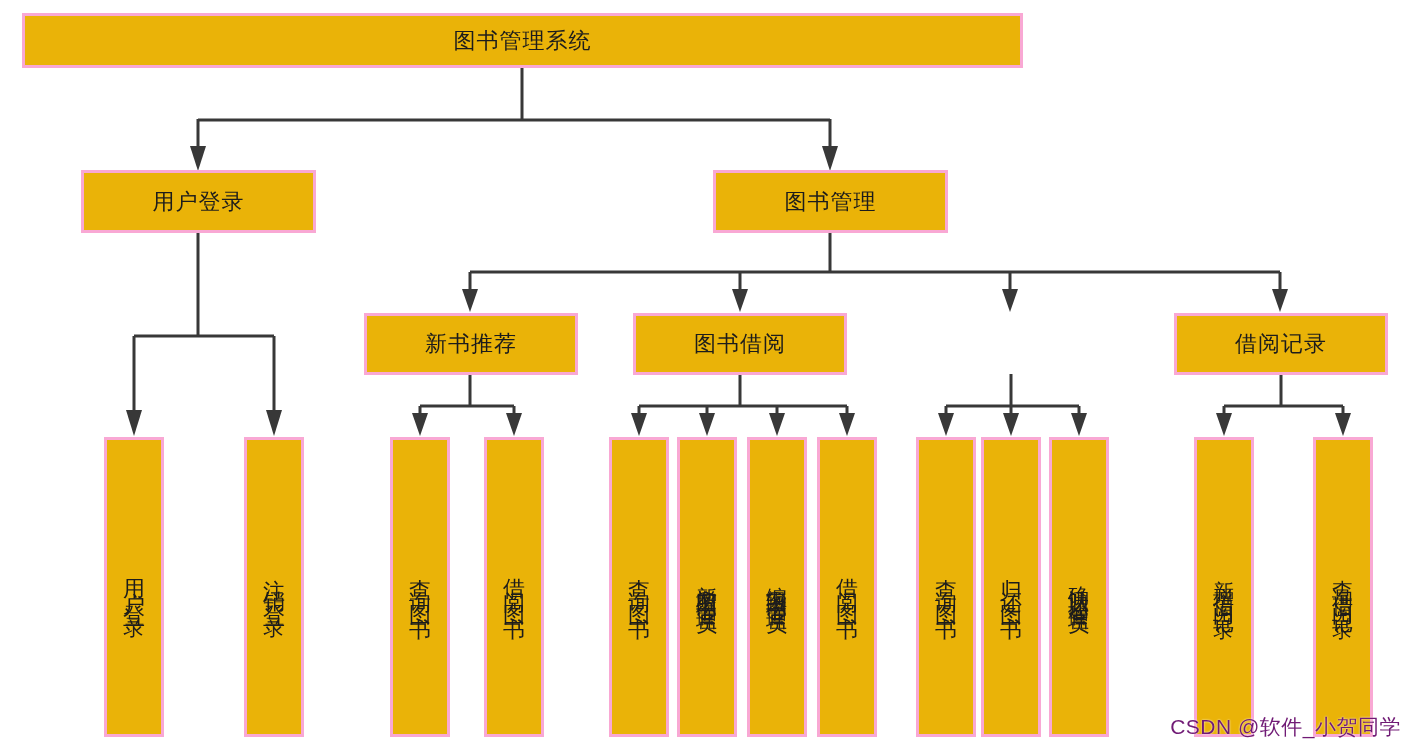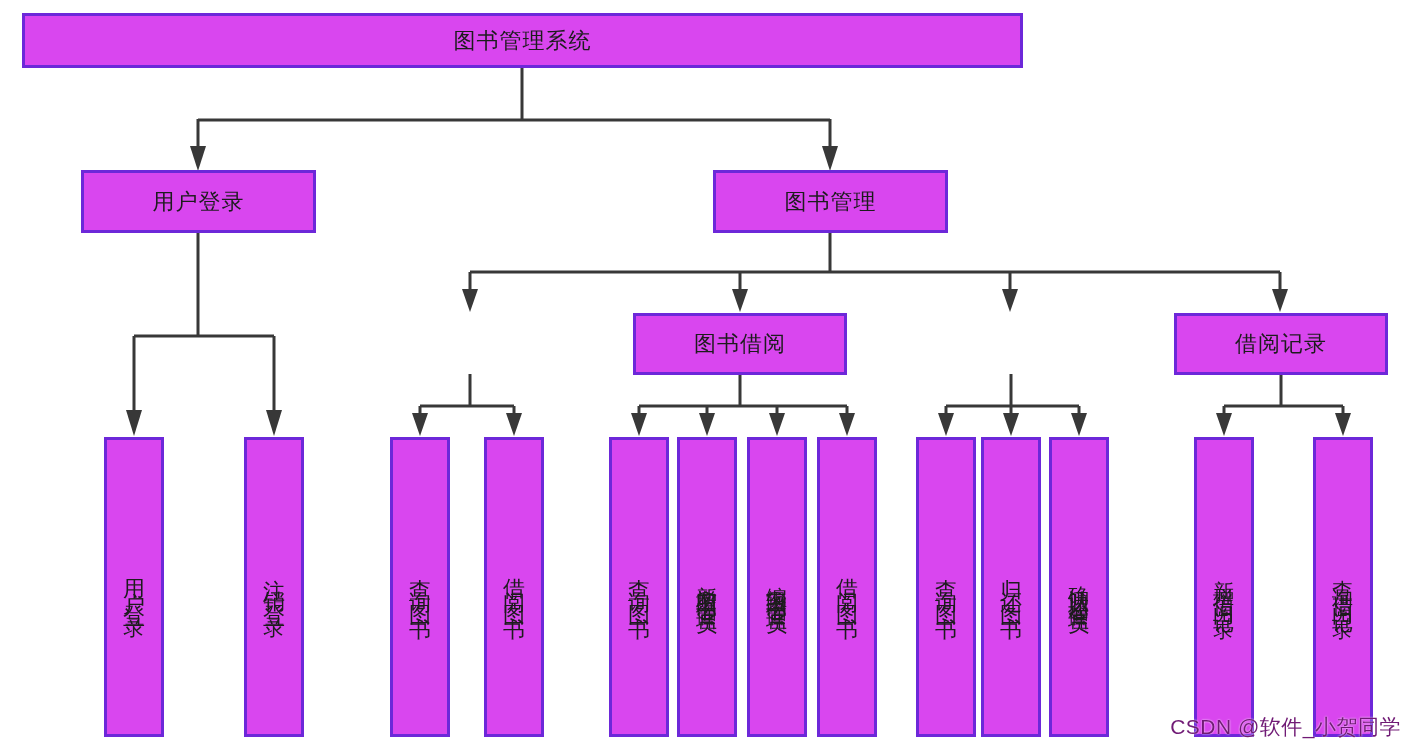--- a/index.html
+++ b/index.html
@@ -13,22 +13,22 @@
   }
   #connectors {
     position: absolute;
     left: 0; top: 0;
     width: 1405px; height: 747px;
     z-index: 1;
   }
   .box {
     position: absolute;
     box-sizing: border-box;
-    border: 3px solid #6d28d9;
-    background: #d946ef;
+    border: 3px solid #f9a8d4;
+    background: #eab308;
     display: flex;
     align-items: center;
     justify-content: center;
     z-index: 2;
   }
   .hlabel {
     font-size: 22px;
     color: #1c1c1c;
     letter-spacing: 1px;
     white-space: nowrap;
@@ -133,20 +133,23 @@
     <span class="hlabel">图书管理系统</span>
   </div>
 
   <div class="box" id="login-box">
     <span class="hlabel">用户登录</span>
   </div>
   <div class="box" id="manage-box">
     <span class="hlabel">图书管理</span>
   </div>
 
+  <div class="box" id="recommend-box">
+    <span class="hlabel">新书推荐</span>
+  </div>
   <div class="box" id="borrow-box">
     <span class="hlabel">图书借阅</span>
   </div>
   <div class="box" id="records-box">
     <span class="hlabel">借阅记录</span>
   </div>
 
   <div class="box leaf" id="leaf-a1">
     <span class="vlabel">用户登录</span>
   </div>

